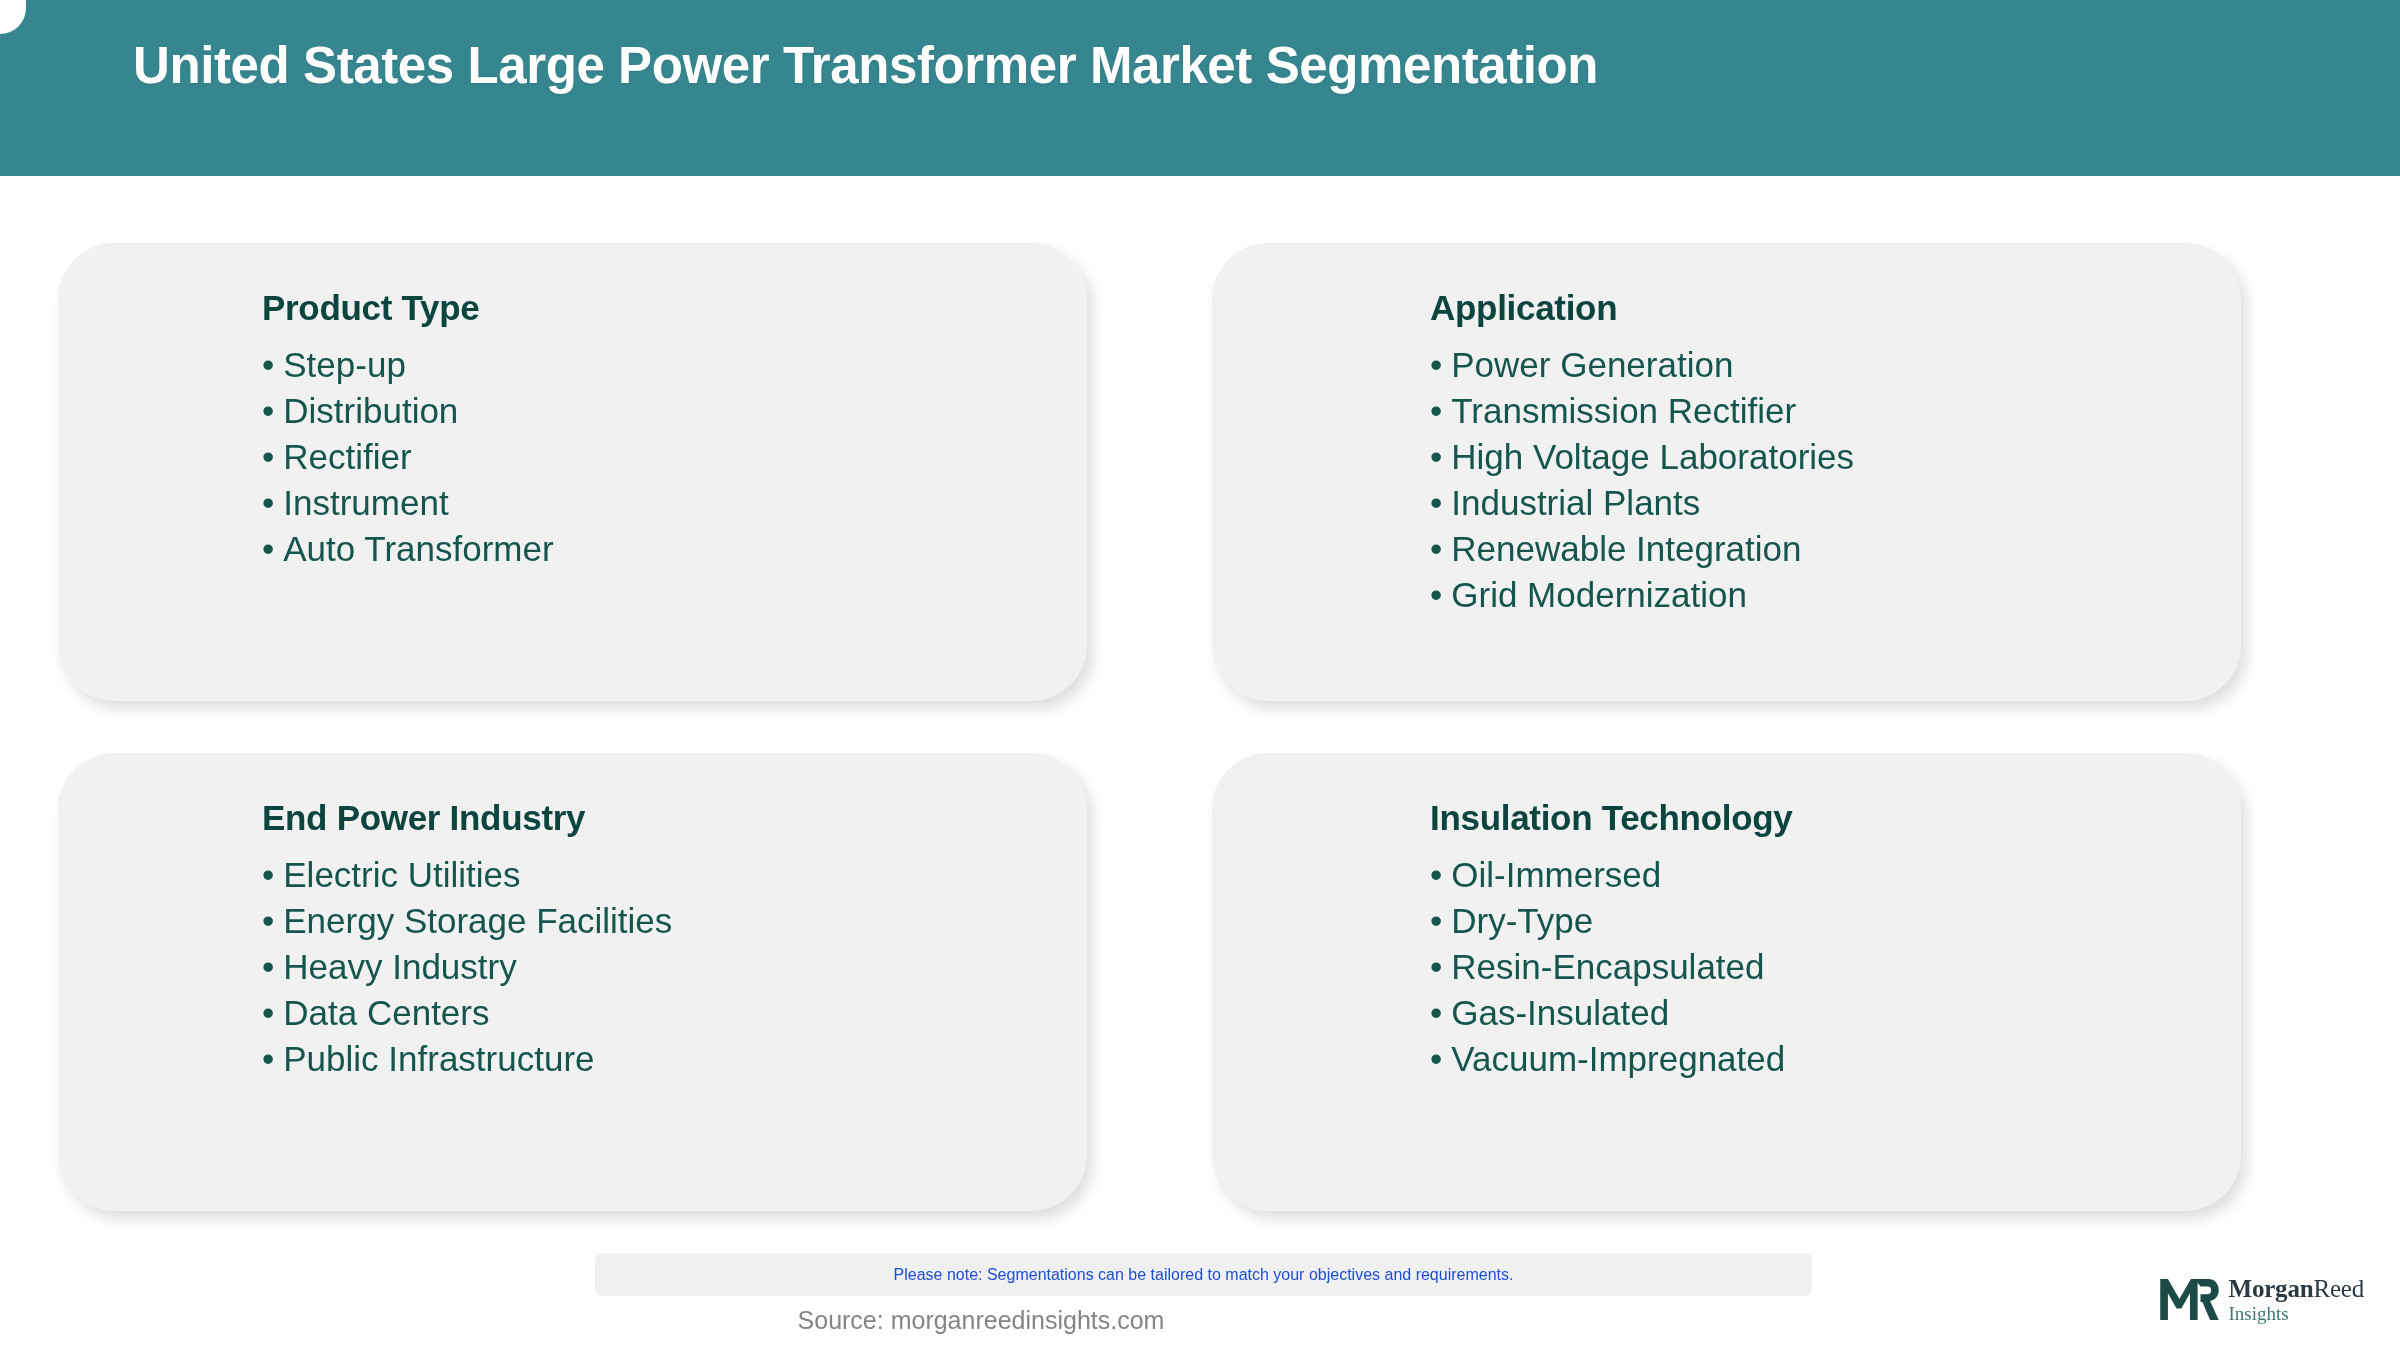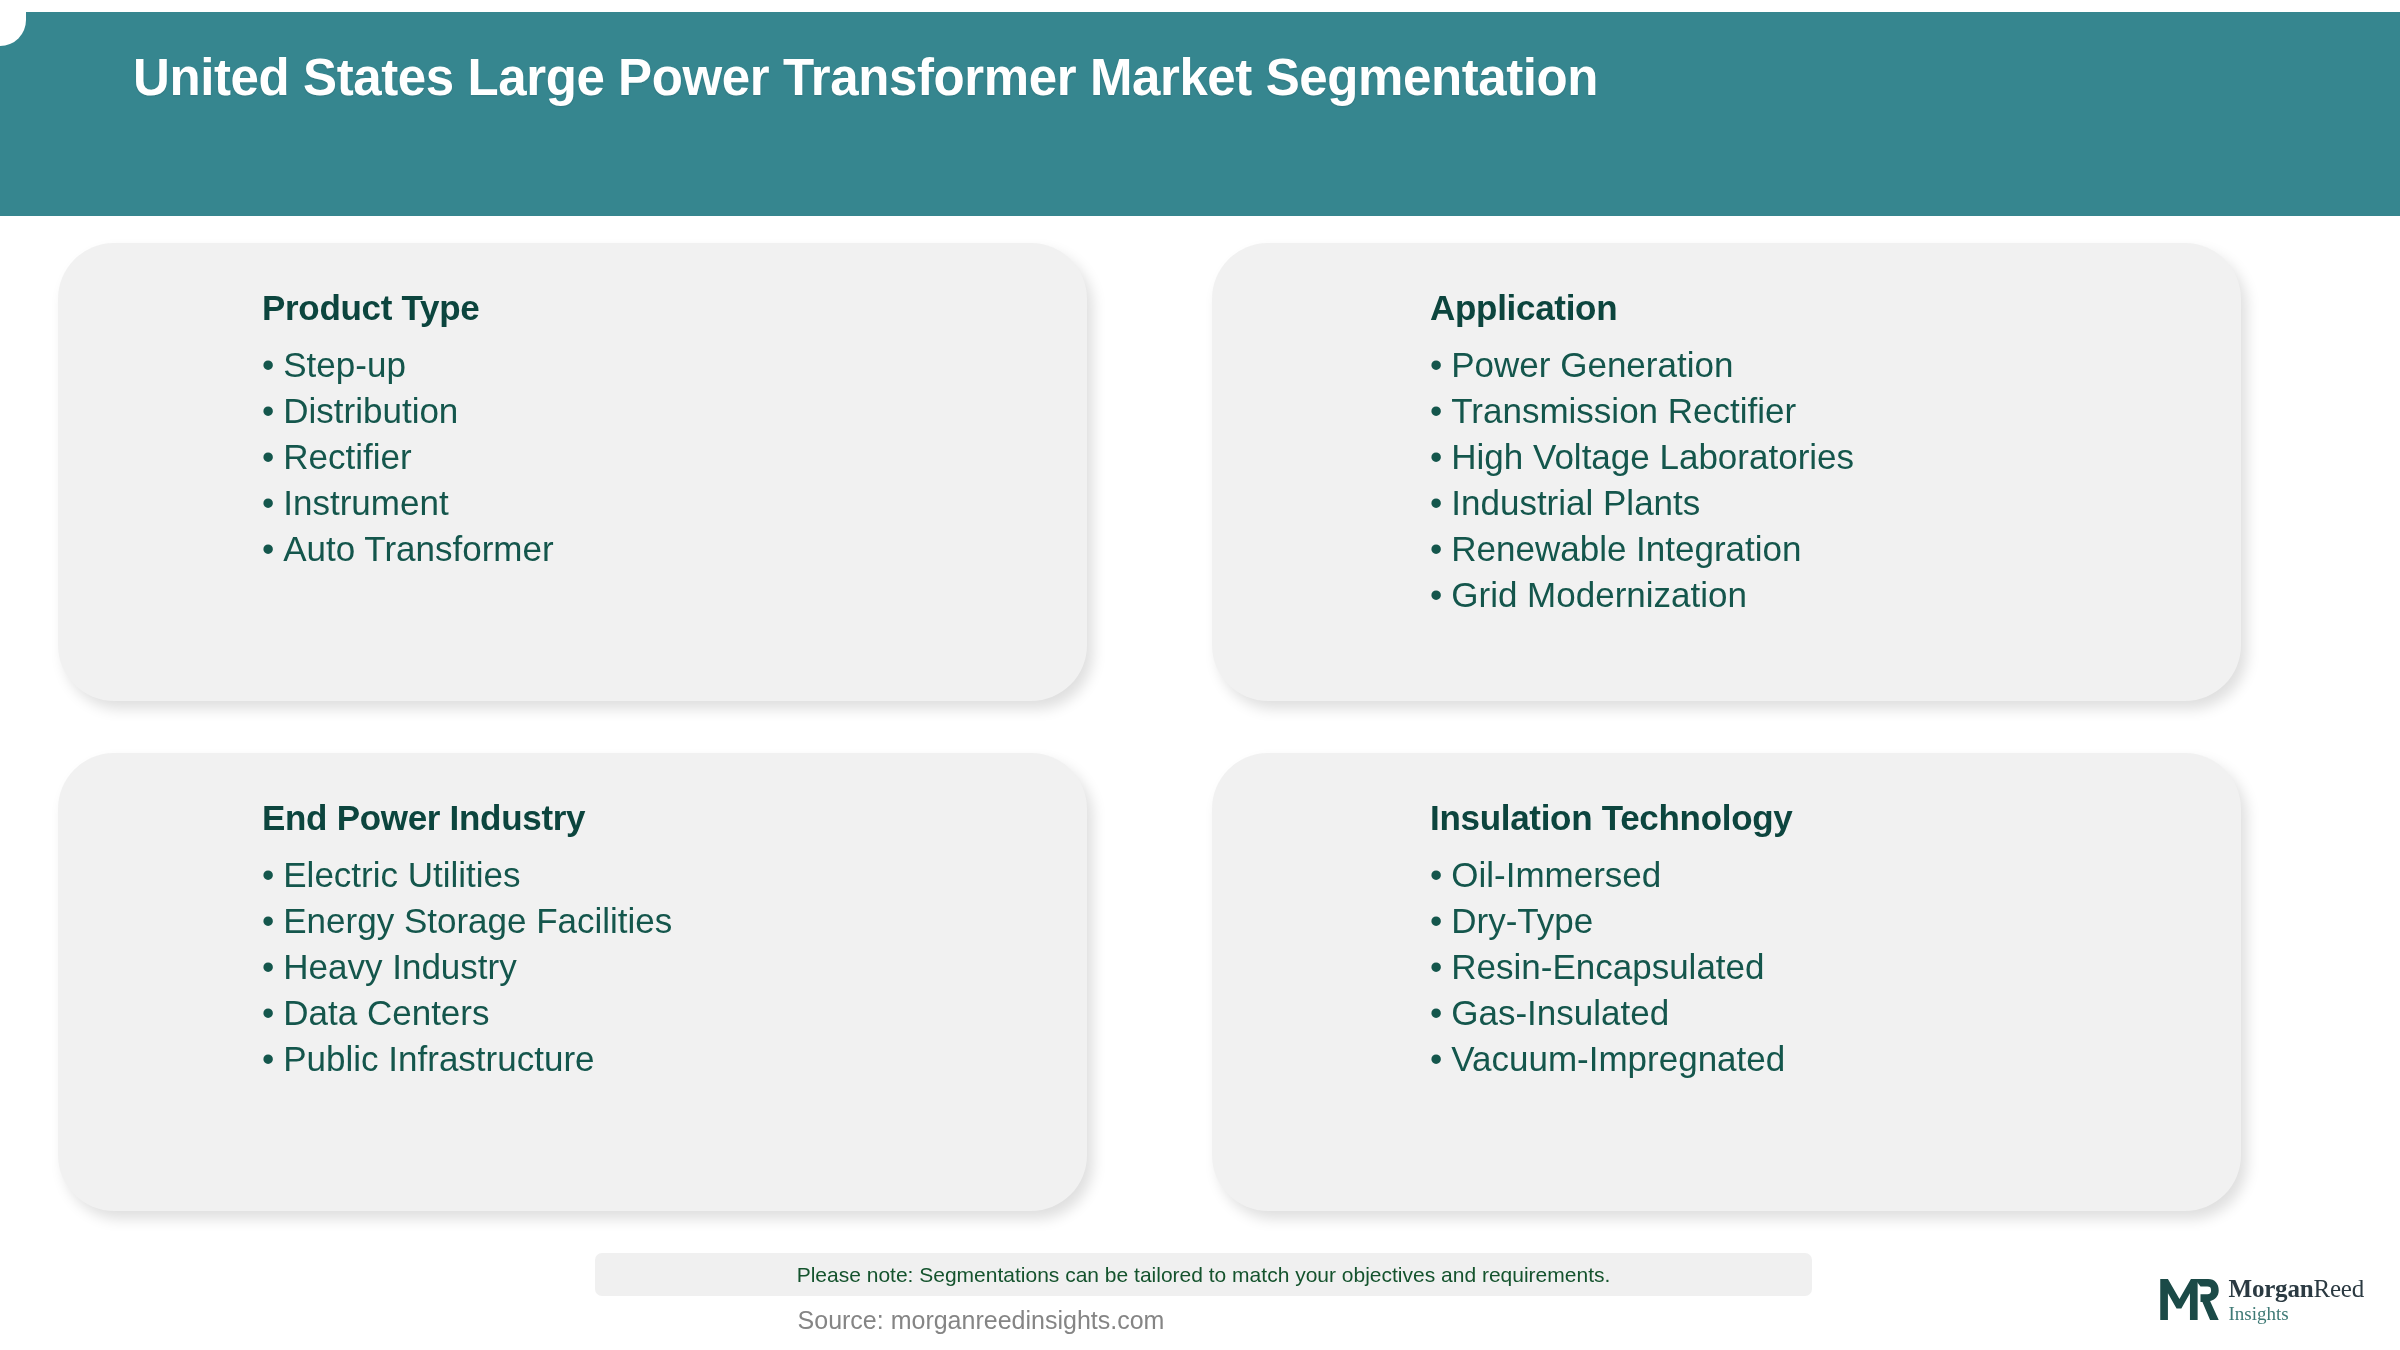--- a/index.html
+++ b/index.html
@@ -17,23 +17,23 @@
     position: relative;
     width: 2400px;
     height: 1350px;
     background: #FFFFFF;
   }
 
   
   .header-band {
     position: absolute;
     left: 0;
-    top: 12px;
+    top: 0;
     width: 2400px;
-    height: 204px;
+    height: 176px;
     background: #36868F;
   }
   .header-band::after {
     content: "";
     position: absolute;
     left: 0;
     top: 0;
     width: 26px;
     height: 34px;
     background: #FFFFFF;
@@ -109,22 +109,22 @@
     top: 1253px;
     width: 1217px;
     height: 43px;
     background: #F0F0F0;
     border-radius: 7px;
     display: flex;
     align-items: center;
     justify-content: center;
   }
   .note-text {
-    font-size: 21px;
-    color: #14532d;
+    font-size: 16px;
+    color: #1d4ed8;
     white-space: nowrap;
   }
 
   .source-text {
     position: absolute;
     left: 0;
     top: 1306px;
     width: 2072px;
     text-align: center;
     font-size: 25px;

